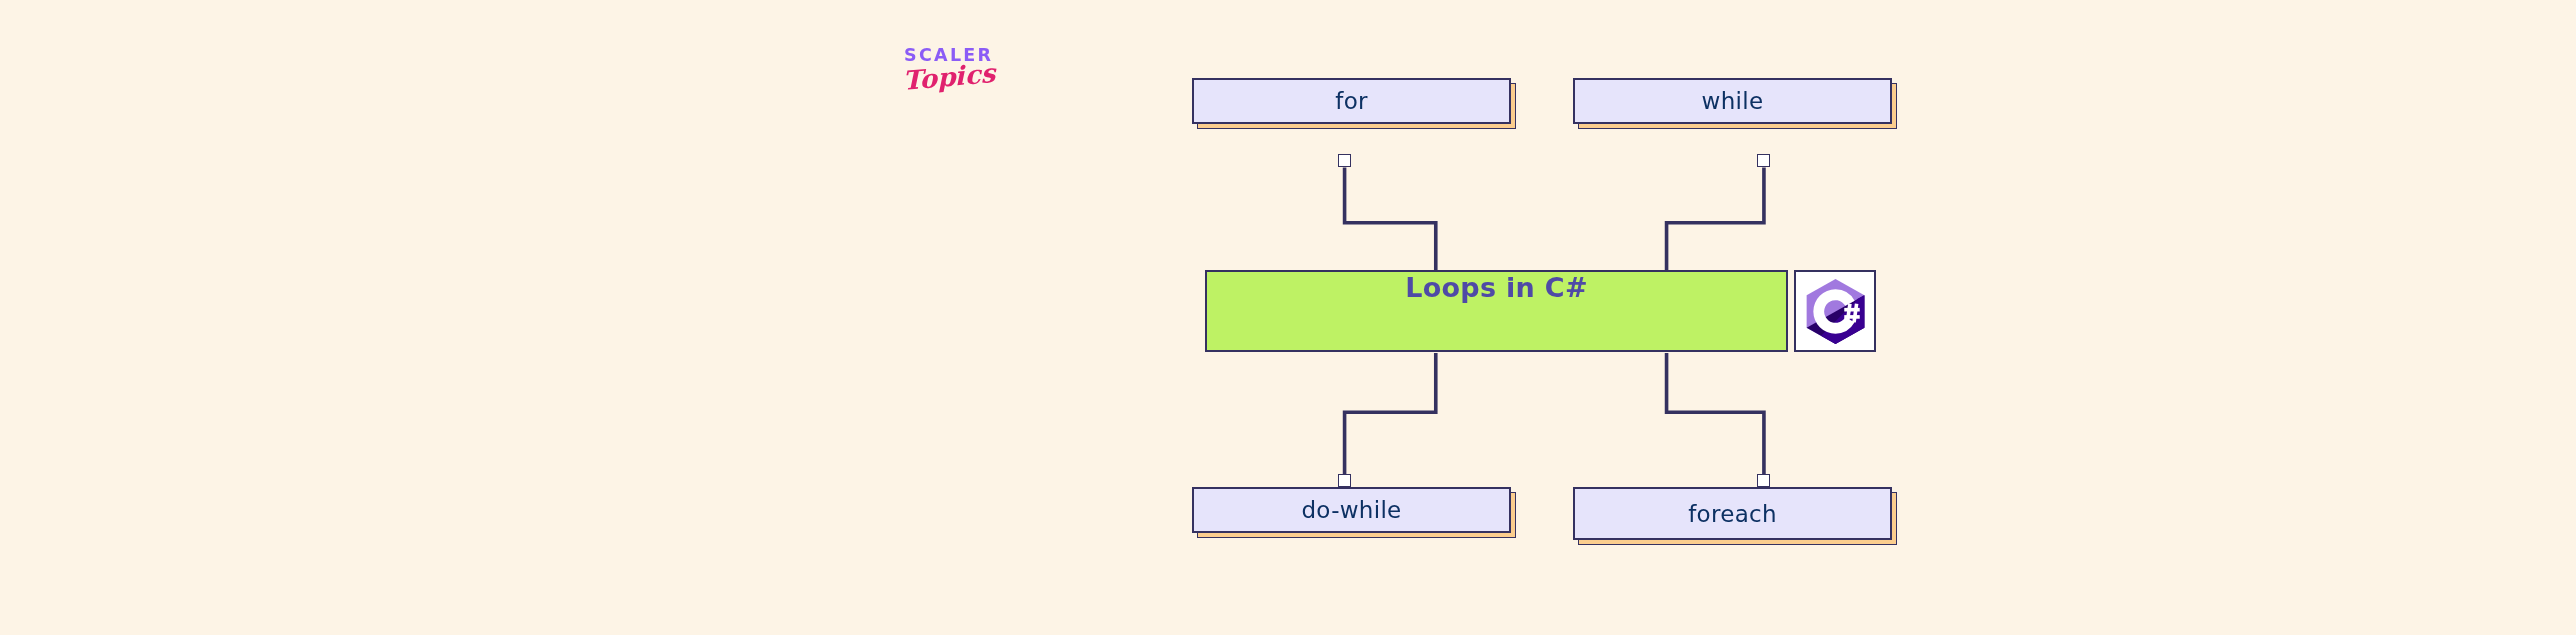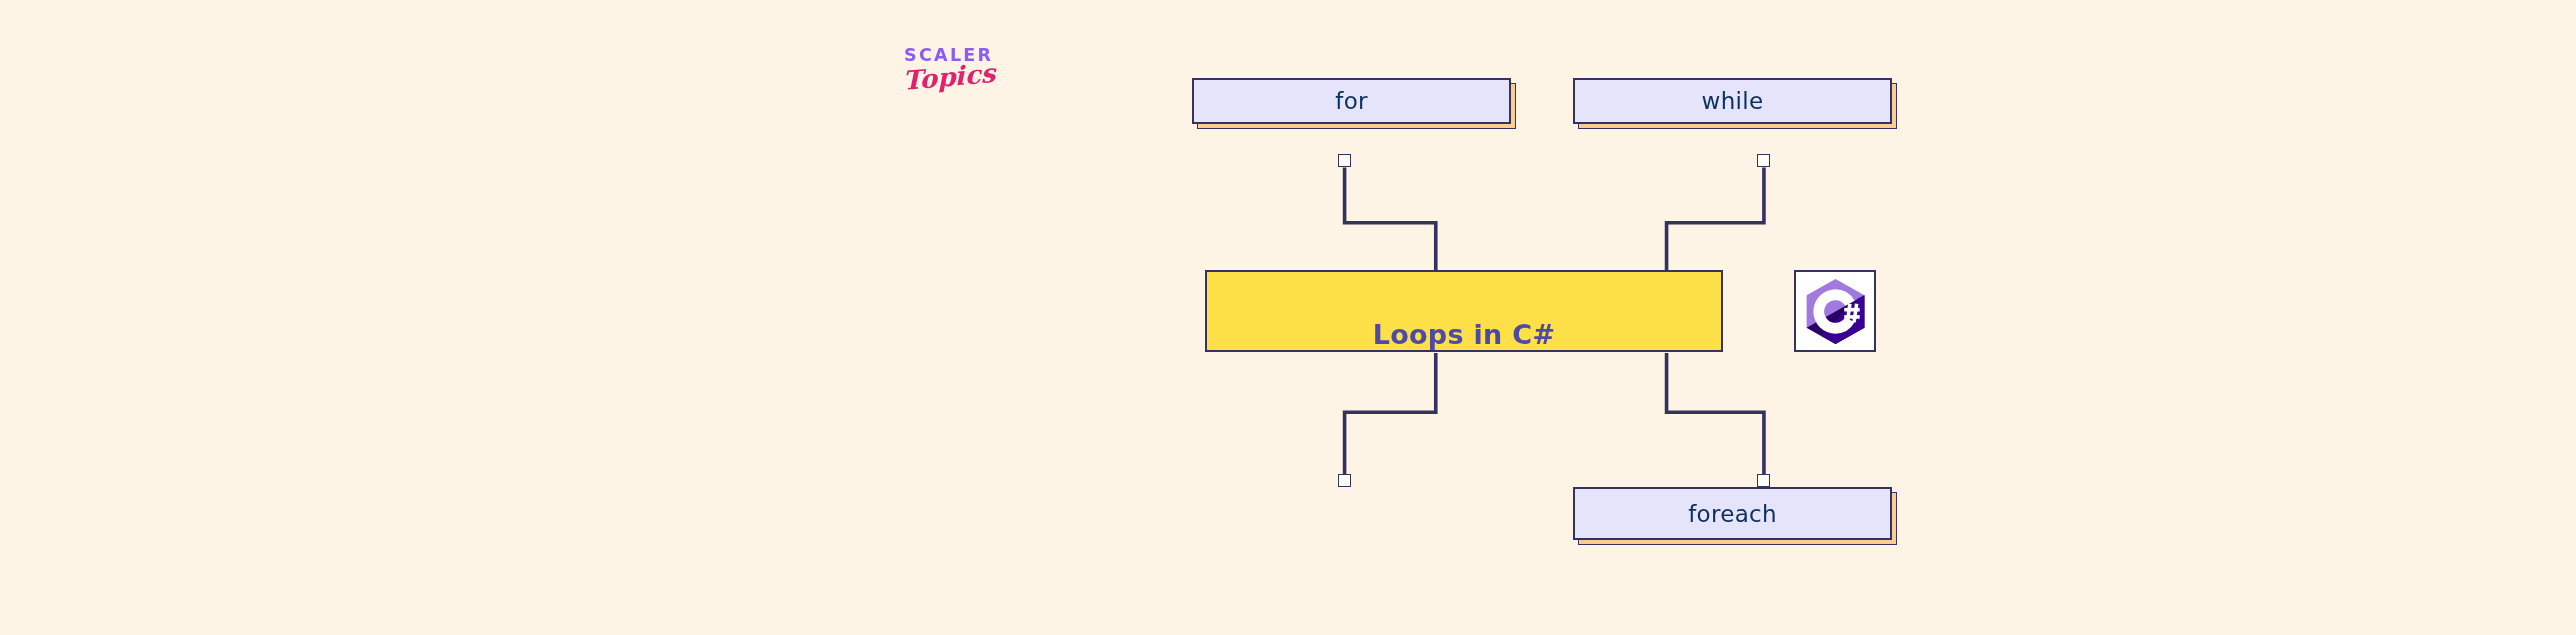--- a/index.html
+++ b/index.html
@@ -103,27 +103,27 @@
     color: #0d3163;
     letter-spacing: 0.3px;
     white-space: nowrap;
   }
 
   
   #center-node {
     position: absolute;
     left: 1205px;
     top: 270px;
-    width: 518px;
+    width: 583px;
     height: 82px;
     box-sizing: border-box;
-    background: #fde047;
+    background: #bef264;
     border: 2.1px solid #353160;
     display: flex;
-    align-items: flex-end;
+    align-items: flex-start;
     justify-content: center;
   }
   #center-node .label {
     font-family: "DejaVu Sans", sans-serif;
     font-size: 27px;
     font-weight: 700;
     color: #4f4aa6;
     letter-spacing: 0.3px;
     white-space: nowrap;
   }
@@ -217,20 +217,26 @@
       <g fill="#ffffff">
         <rect x="83" y="50" width="7" height="36" transform="rotate(8 86.5 68)"></rect>
         <rect x="96" y="50" width="7" height="36" transform="rotate(8 99.5 68)"></rect>
         <rect x="78" y="58" width="30" height="7"></rect>
         <rect x="78" y="72" width="30" height="7"></rect>
       </g>
     </svg>
   </div>
 
   <div class="port" style="left:1338px; top:474px;"></div>
+  <div class="node" id="node-do-while" style="left:1192px; top:487px; width:319px; height:46px;">
+    <div class="shadow"></div>
+    <div class="face">
+      <span class="label">do-while</span>
+    </div>
+  </div>
 
   <div class="port" style="left:1757px; top:474px;"></div>
   <div class="node" id="node-foreach" style="left:1573px; top:487px; width:319px; height:53px;">
     <div class="shadow"></div>
     <div class="face">
       <span class="label">foreach</span>
     </div>
   </div>
 
 </div>

